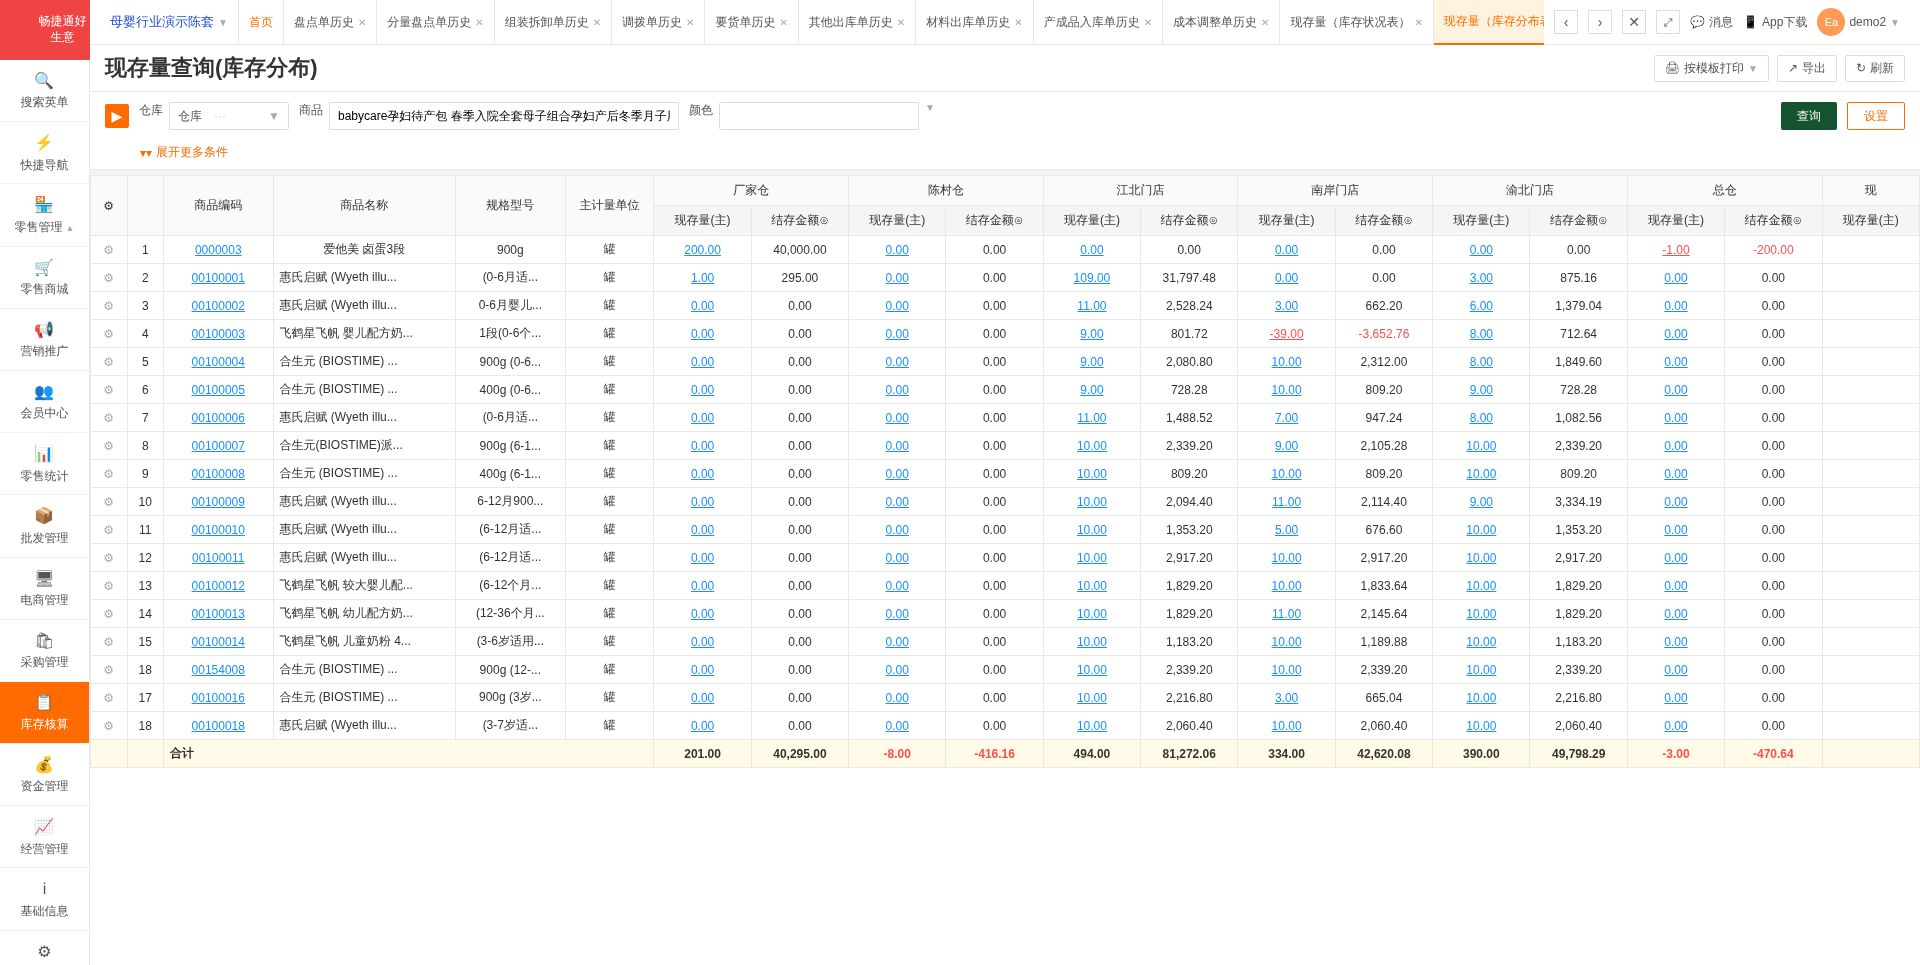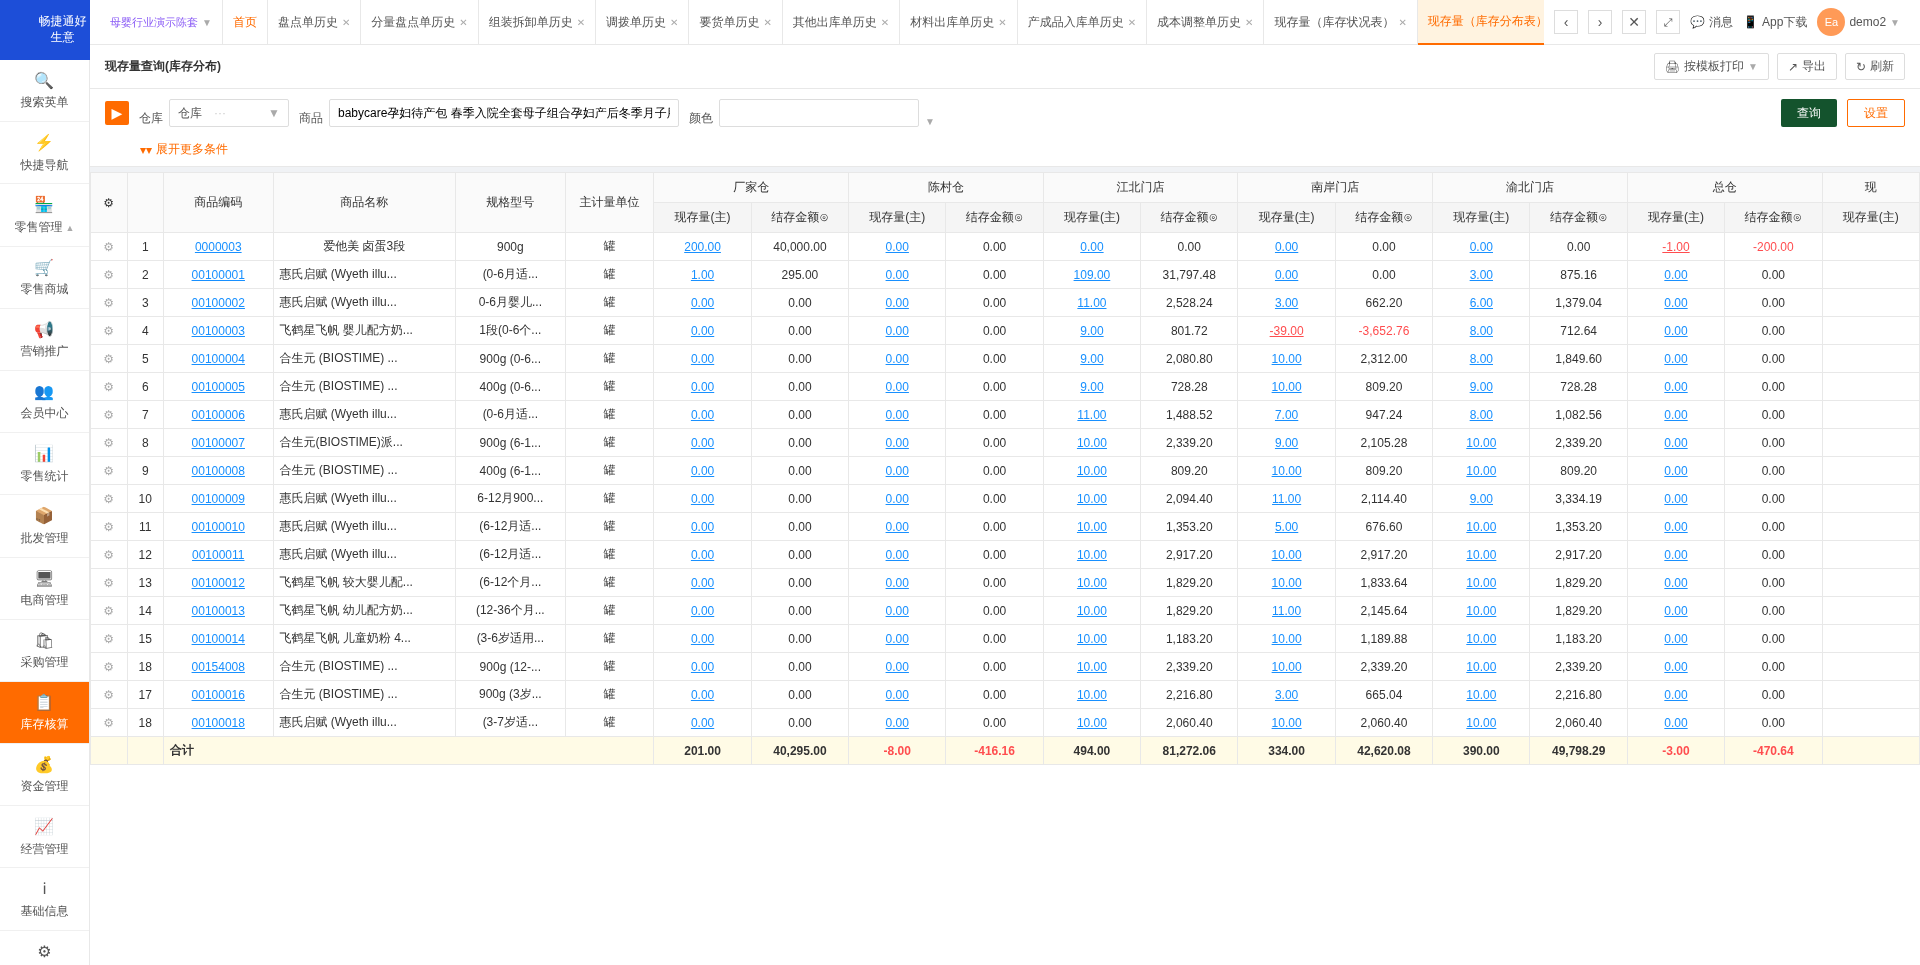--- a/index.html
+++ b/index.html
@@ -12,21 +12,21 @@
       display: flex;
       flex-direction: column;
       align-items: center;
       border-right: 1px solid #e8e8e8;
       flex-shrink: 0;
       z-index: 10;
     }
     .sidebar-logo {
       width: 90px;
       height: 60px;
-      background: #1d4ed8;
+      background: #ef4444;
       display: flex;
       align-items: center;
       justify-content: center;
       color: #fff;
       font-size: 10px;
       text-align: center;
       line-height: 1.3;
       flex-shrink: 0;
       padding-left: 36px;
     }
@@ -163,21 +163,21 @@
     .page-title-bar {
       background: #fff;
       padding: 8px 15px;
       display: flex;
       align-items: center;
       justify-content: space-between;
       border-bottom: 1px solid #e8e8e8;
       flex-shrink: 0;
     }
     .page-title {
-      font-size: 12px;
+      font-size: 22px;
       font-weight: bold;
       color: #333;
     }
     .title-actions {
       display: flex;
       gap: 8px;
       align-items: center;
     }
     .btn-action {
       display: flex;
@@ -210,21 +210,21 @@
       border: none;
       cursor: pointer;
       display: flex;
       align-items: center;
       justify-content: center;
       font-size: 14px;
       border-radius: 2px;
     }
     .search-field {
       display: flex;
-      align-items: flex-end;
+      align-items: flex-start;
       gap: 6px;
     }
     .search-field label {
       color: #555;
       white-space: nowrap;
       font-size: 12px;
     }
     .search-input {
       height: 28px;
       border: 1px solid #ddd;
@@ -408,21 +408,21 @@
 
   </div>
 </div>
 
 <div class="main-wrapper">
 
   <div class="topbar">
     <div class="topbar-left">
 
       <div style="display:flex;align-items:center;gap:4px;padding:0 10px;border-right:1px solid #e8e8e8;height:45px;cursor:pointer;flex-shrink:0;">
-        <span style="font-size:11px;color:#8b5cf6;">母婴行业演示陈套</span>
+        <span style="font-size:13px;color:#1d4ed8;">母婴行业演示陈套</span>
         <span style="color:#aaa;font-size:10px;">▼</span>
       </div>
 
       <div class="nav-home">
         <span>首页</span>
       </div>
 
       <div class="tab-bar">
         <div class="tab-item">
           <span>盘点单历史</span>

